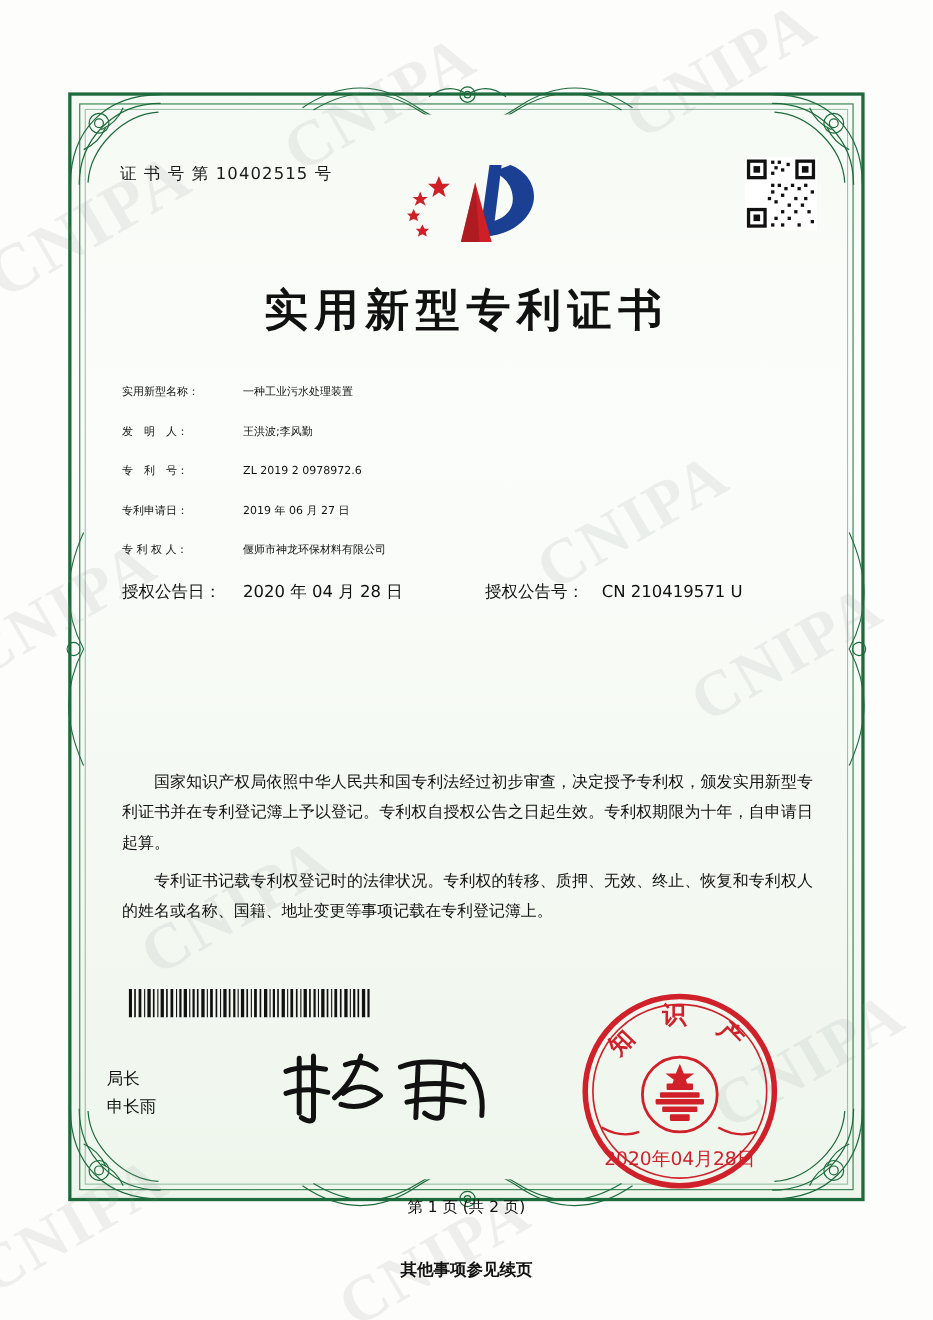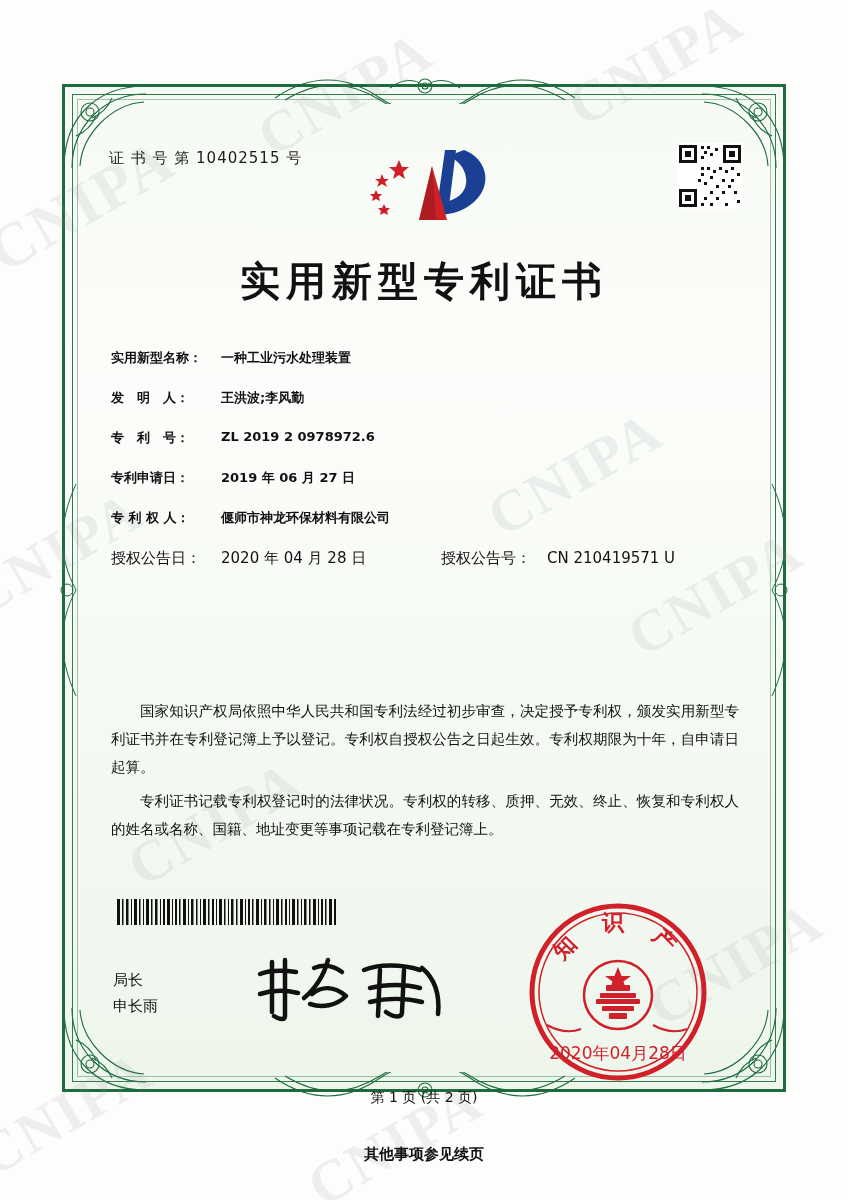--- a/index.html
+++ b/index.html
@@ -125,25 +125,24 @@
   }
 
   .fields {
     position: absolute;
     left: 34px;
     top: 250px;
     width: 630px;
   }
   .field {
     display: flex;
-    align-items: flex-start;
+    align-items: center;
     margin-bottom: 22px;
-    font-size: 13px;
-    color: #111;
-    font-weight: bold;
+    font-size: 10px;
+    color: #111;
   }
   .field .lbl {
     width: 110px;
     flex: 0 0 110px;
     white-space: pre;
     font-family: "DejaVu Sans", sans-serif;
   }
   .field .val {
     flex: 1 1 auto;
     font-family: "DejaVu Sans", sans-serif;
@@ -177,21 +176,21 @@
   .barcode {
     position: absolute;
     left: 40px;
     top: 800px;
     height: 26px;
     width: 222px;
   }
 
   .director-label {
     position: absolute;
-    left: 36px;
+    left: 20px;
     top: 868px;
     font-size: 15px;
     line-height: 26px;
     color: #111;
     font-family: "DejaVu Sans", sans-serif;
   }
 
   .signature {
     position: absolute;
     left: 175px;

